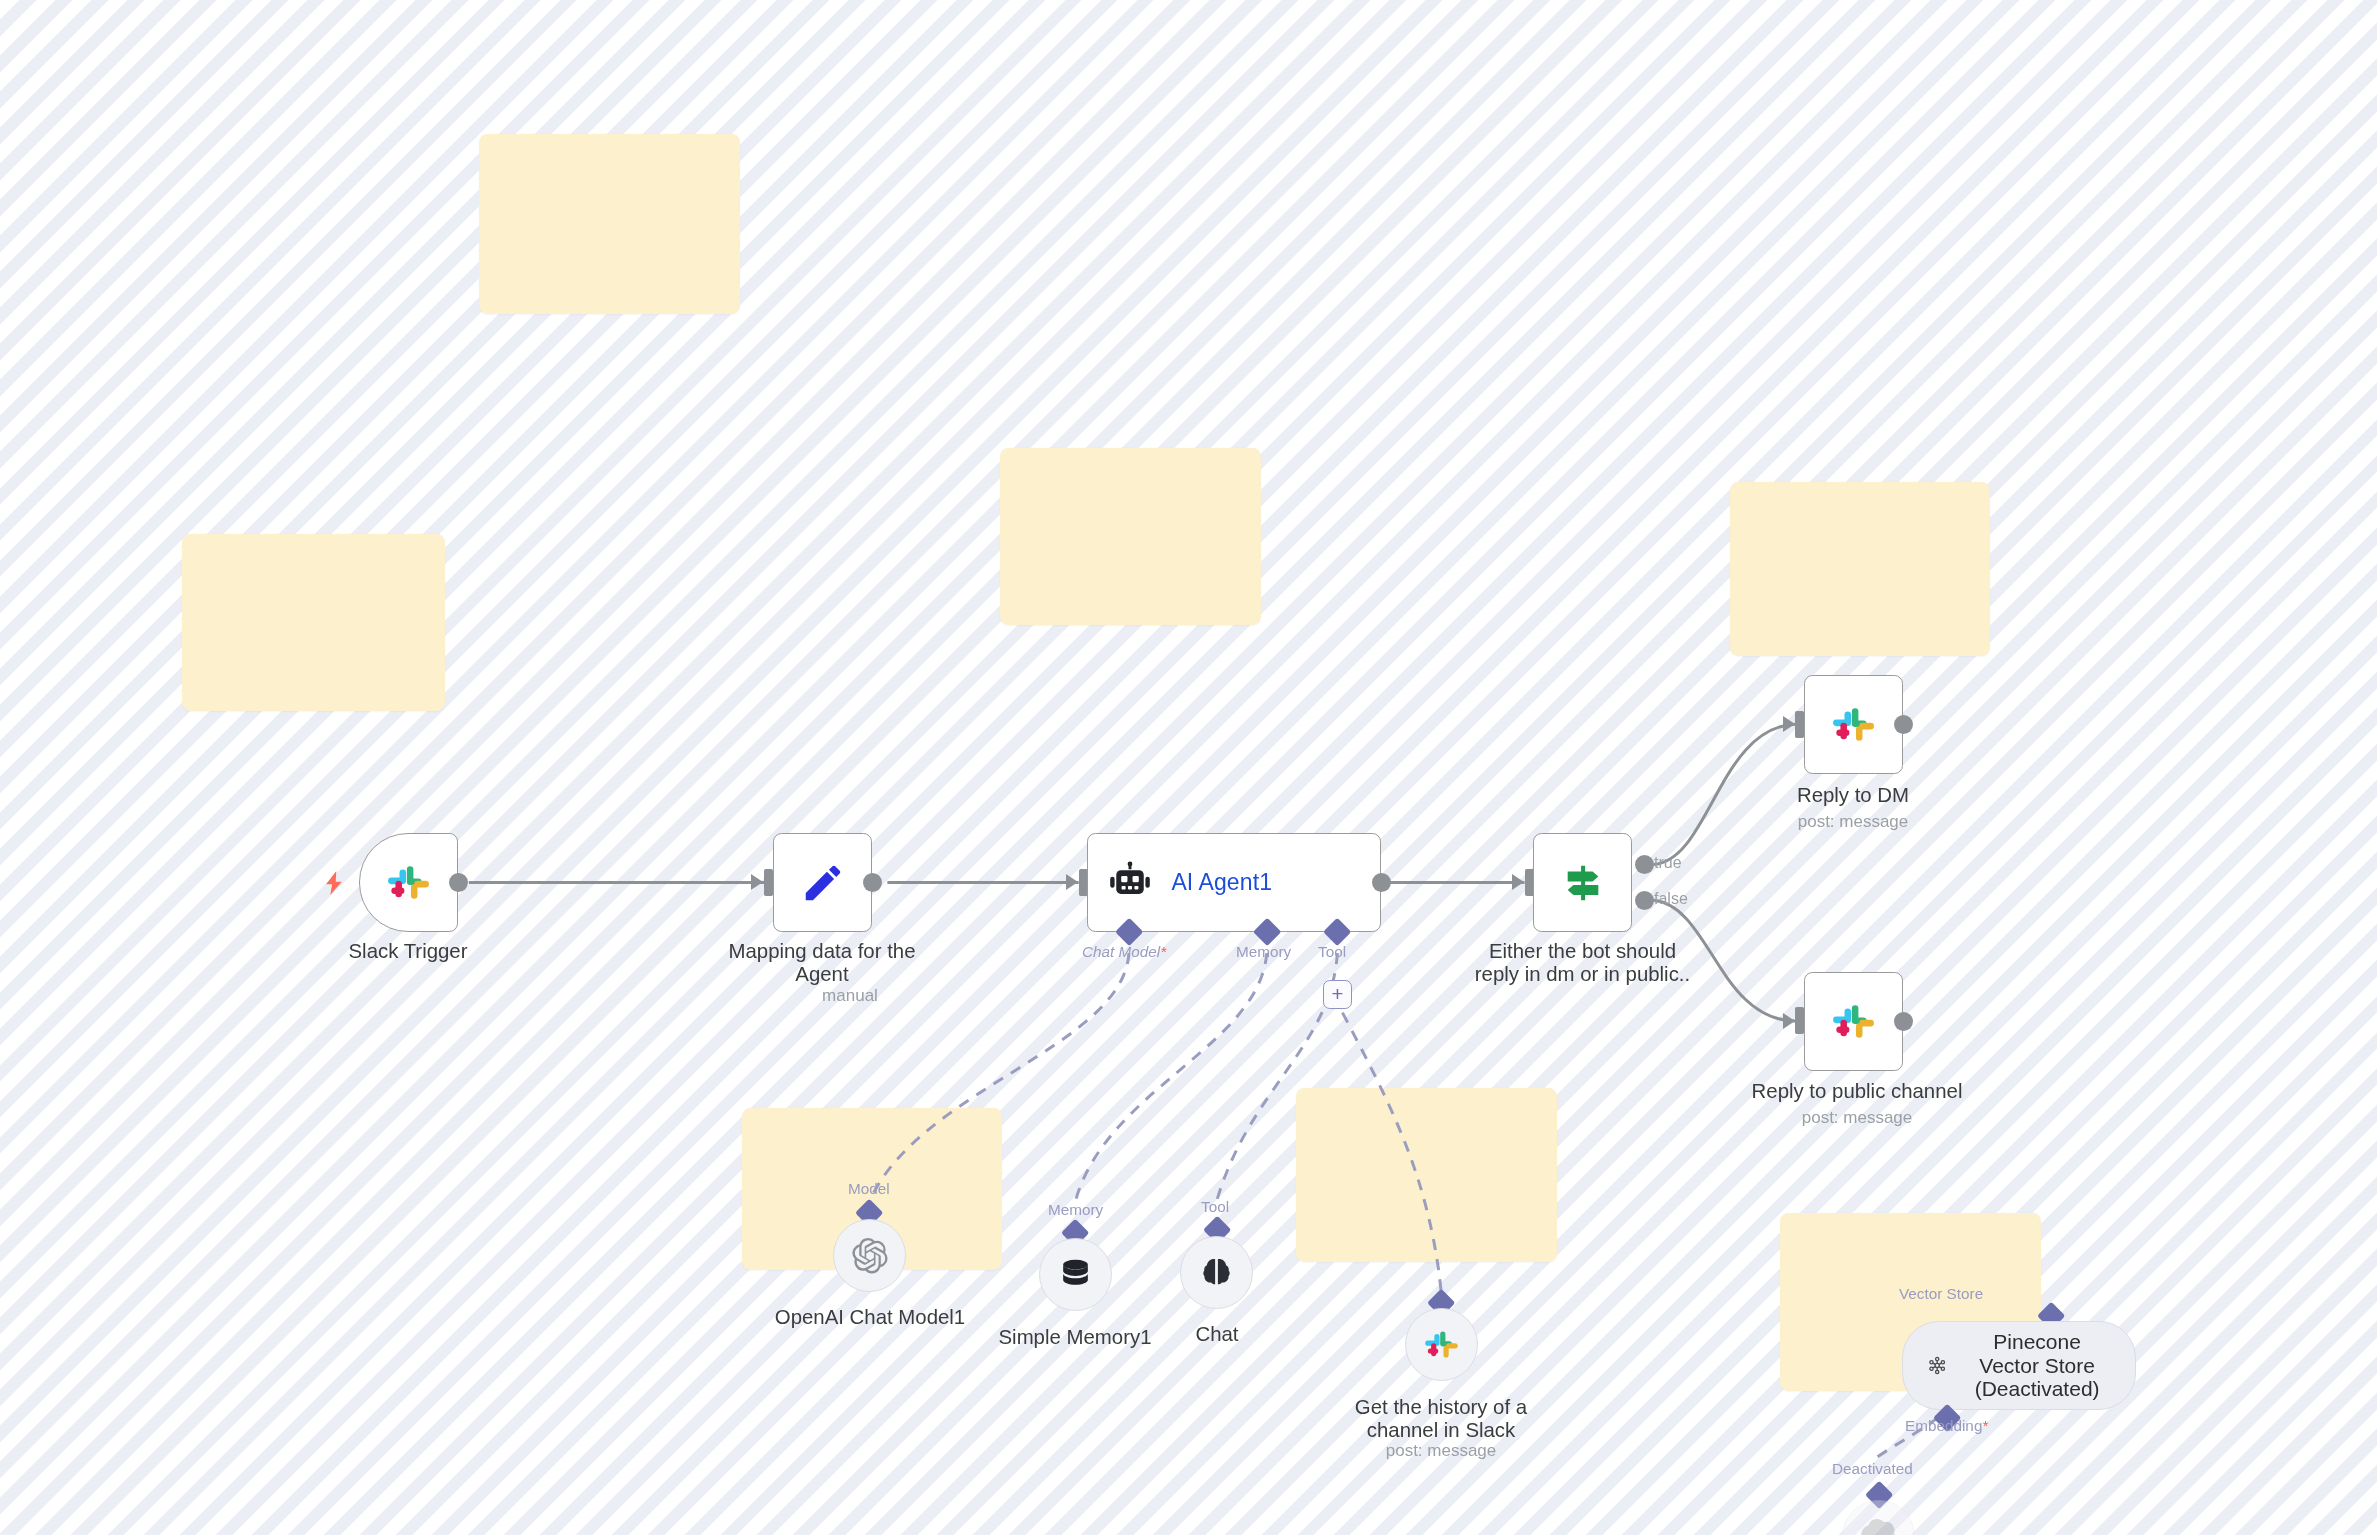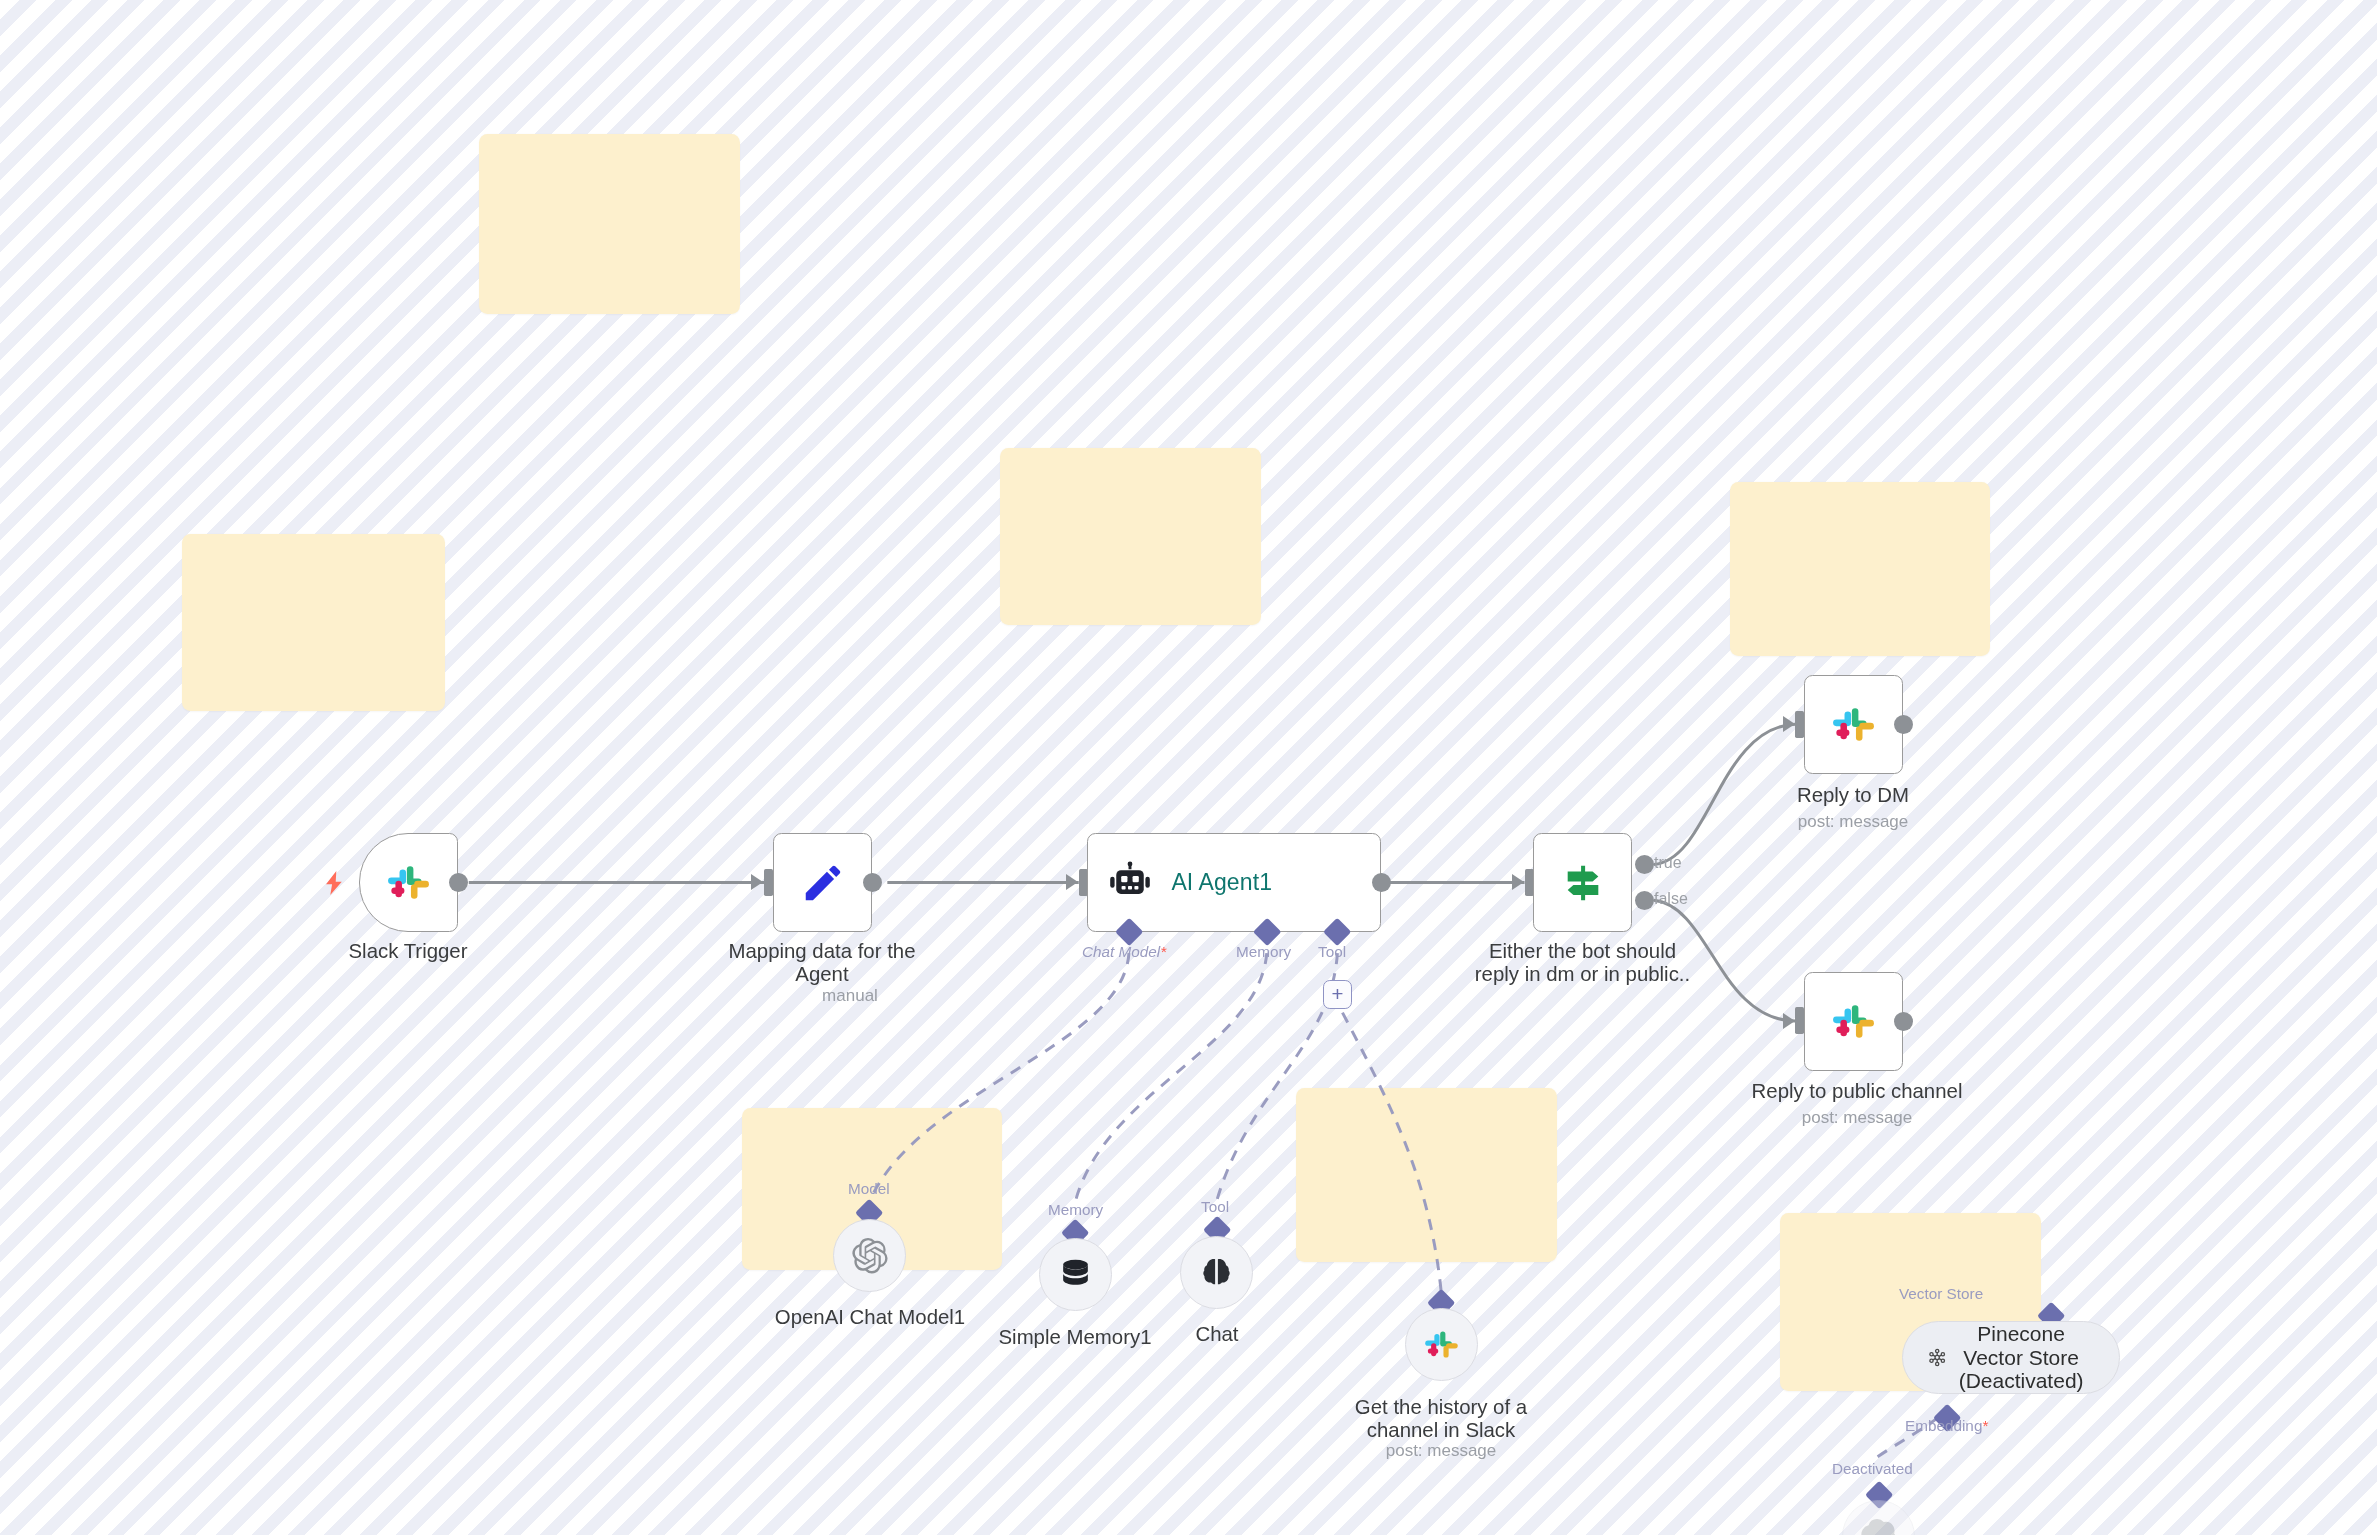--- a/index.html
+++ b/index.html
@@ -39,21 +39,21 @@
   }
   .nbox.trigger{
     border-top-left-radius:49px;
     border-bottom-left-radius:49px;
   }
   .nbox.wide{width:294px;}
   .nbox.wide .nb-inner{
     display:flex;align-items:center;width:100%;padding-left:20.4px;box-sizing:border-box;gap:19px;
   }
   .nb-title{
-    font-size:23px;color:#0f766e;letter-spacing:0.1px;white-space:nowrap;
+    font-size:23px;color:#1d4ed8;letter-spacing:0.1px;white-space:nowrap;
   }
   .caption{
     position:absolute;
     text-align:center;
     font-size:20.4px;
     color:#3a3c3e;
     line-height:1.12;
     white-space:pre-line;
     font-weight:400;
   }
@@ -62,23 +62,23 @@
   }
   
   .subnode{
     position:absolute;width:73px;height:73px;border-radius:50%;
     background:#f2f3f7;border:1.7px solid #dcdde3;box-sizing:border-box;
     display:flex;align-items:center;justify-content:center;
   }
   .subnode.faded{opacity:.35;}
   
   .pillnode{
-    position:absolute;height:73px;border-radius:37px;
+    position:absolute;height:89px;border-radius:37px;
     background:#eceef3;border:1.7px solid #dcdde3;box-sizing:border-box;
-    display:flex;align-items:center;padding:0 29px 0 22px;gap:3px;
+    display:flex;align-items:center;padding:0 29px 0 22px;gap:19px;
   }
   .pill-label{font-size:21px;color:#2d2e2e;text-align:center;line-height:1.14;white-space:pre-line;}
   
   .dot{
     position:absolute;width:19px;height:19px;border-radius:50%;
     background:#8d9196;
   }
   .instub{
     position:absolute;width:9.4px;height:27px;background:#8d9196;border-radius:1.7px;
   }

